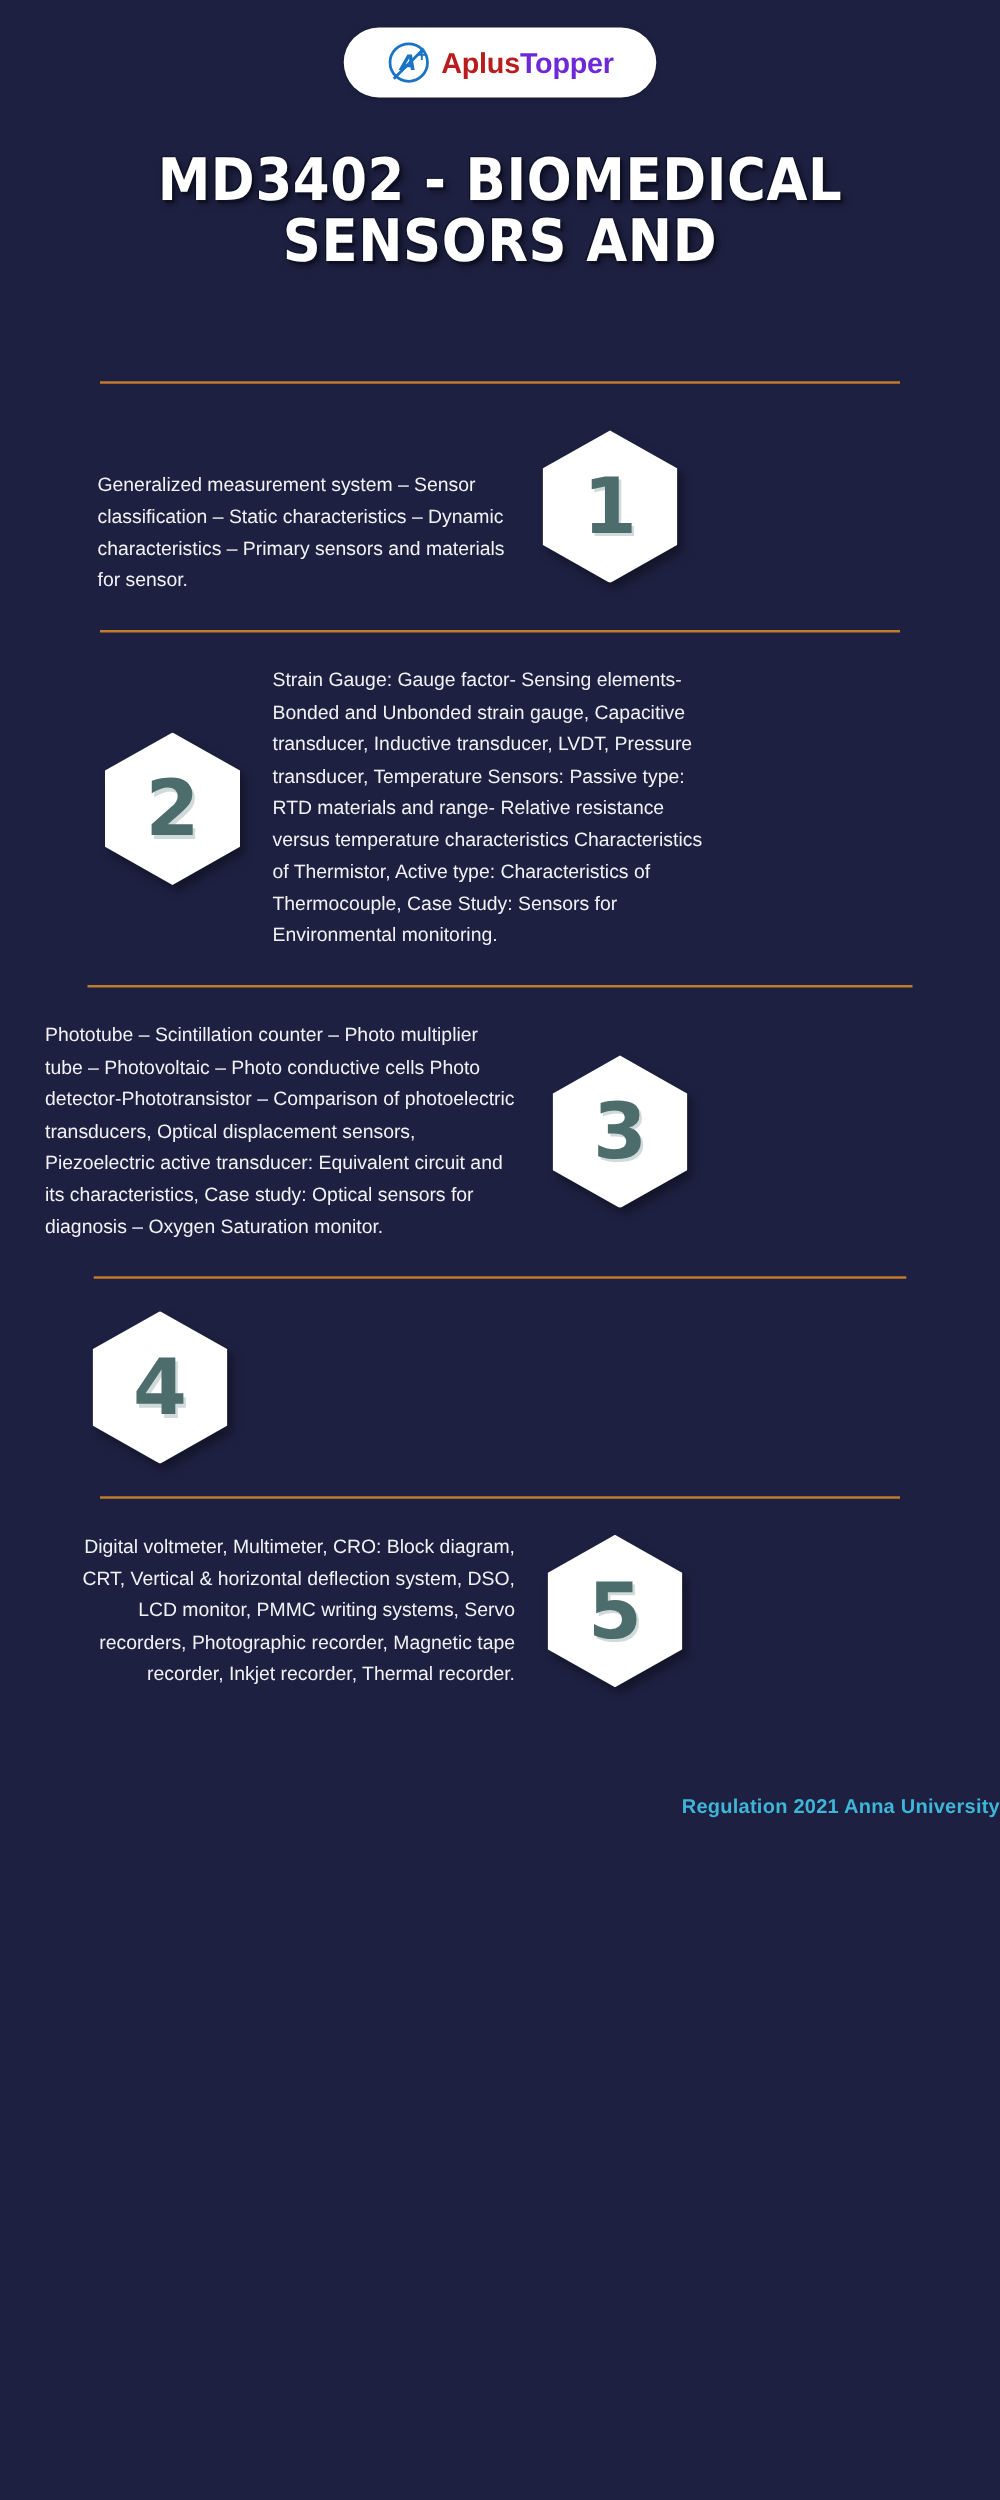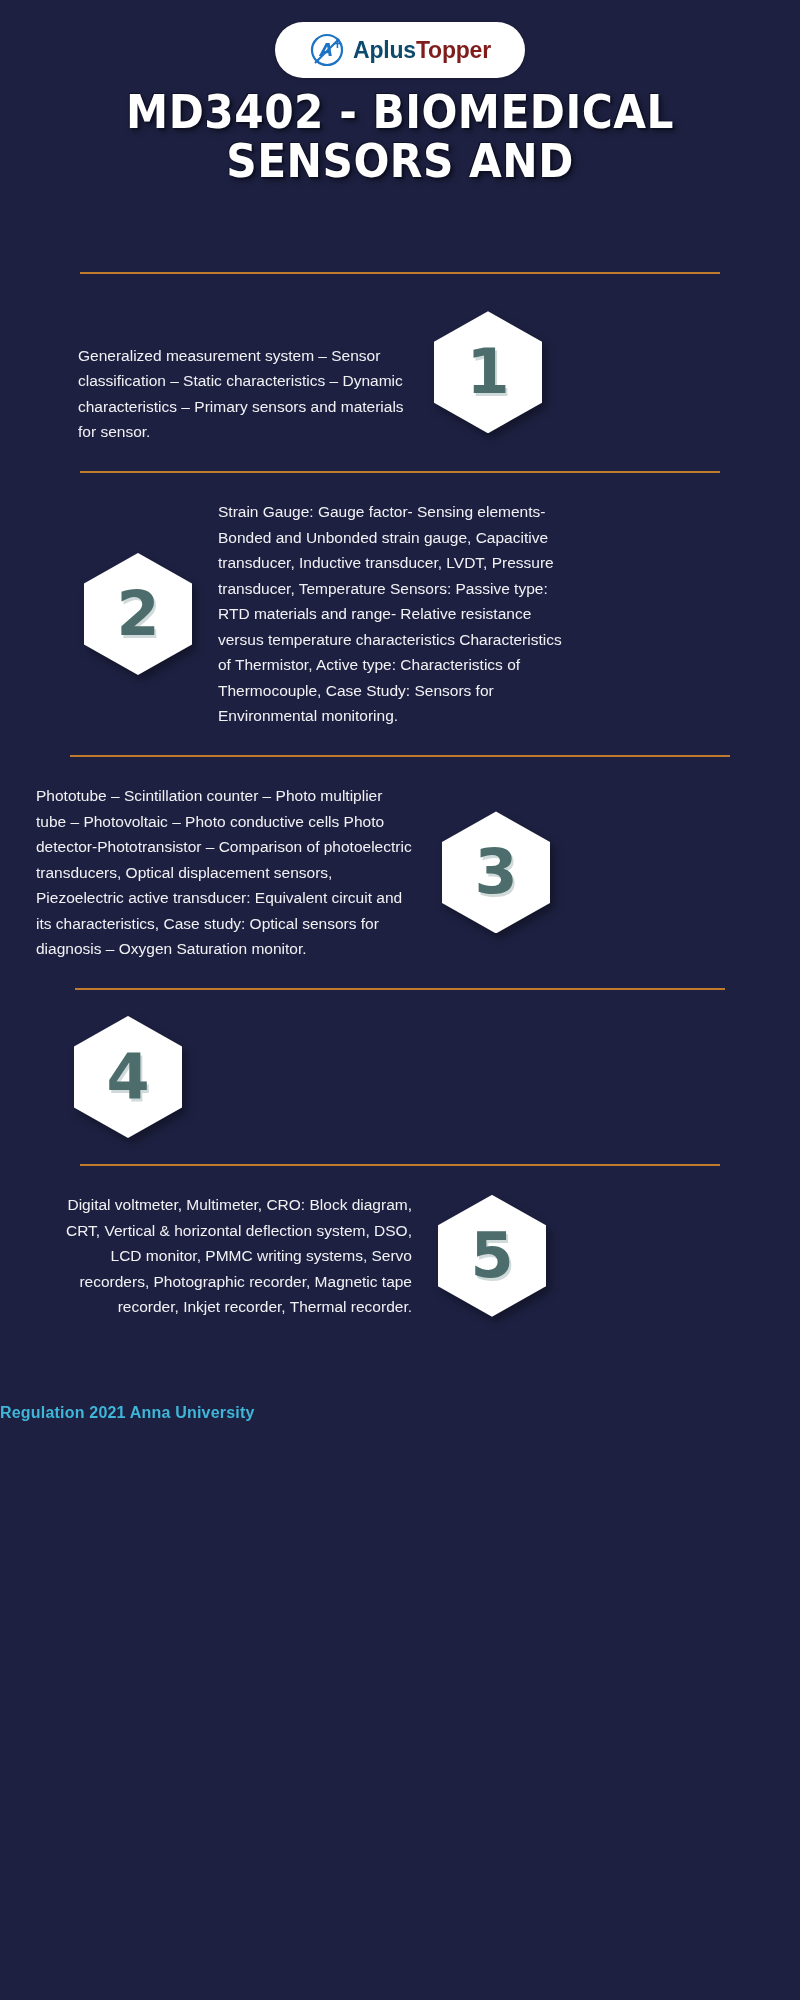--- a/index.html
+++ b/index.html
@@ -47,26 +47,26 @@
     height: 36px;
     flex: 0 0 36px;
   }
   .logo-mark svg { display: block; }
   .logo-text {
     font-size: 23px;
     font-weight: 700;
     letter-spacing: -0.2px;
     white-space: nowrap;
   }
-  .logo-text .aplus { color: #0c4a6e; }
-  .logo-text .topper { color: #7f1d1d; }
+  .logo-text .aplus { color: #b91c1c; }
+  .logo-text .topper { color: #6d28d9; }
 
   
   .title {
-    margin: 9px auto 0;
+    margin: 42px auto 0;
     width: 740px;
     text-align: center;
     font-family: "DejaVu Sans", sans-serif;
     font-weight: 700;
     font-size: 47px;
     line-height: 1.05;
     letter-spacing: 0.5px;
     color: #ffffff;
     text-transform: uppercase;
     text-shadow:
@@ -156,21 +156,21 @@
 
   .sec4 .row { padding-left: 48px; padding-right: 60px; }
   .sec4 .text-col { width: 352px; }
 
   .sec5 .row { padding-left: 60px; padding-right: 48px; }
   .sec5 .text-col { width: 352px; text-align: right; }
 
   
   .footer {
     margin-top: 58px;
-    text-align: left;
+    text-align: right;
     color: #3fb6d8;
     font-size: 16px;
     font-weight: 600;
     letter-spacing: 0.2px;
   }
 </style>
 </head>
 <body>
 
 <div class="page">

